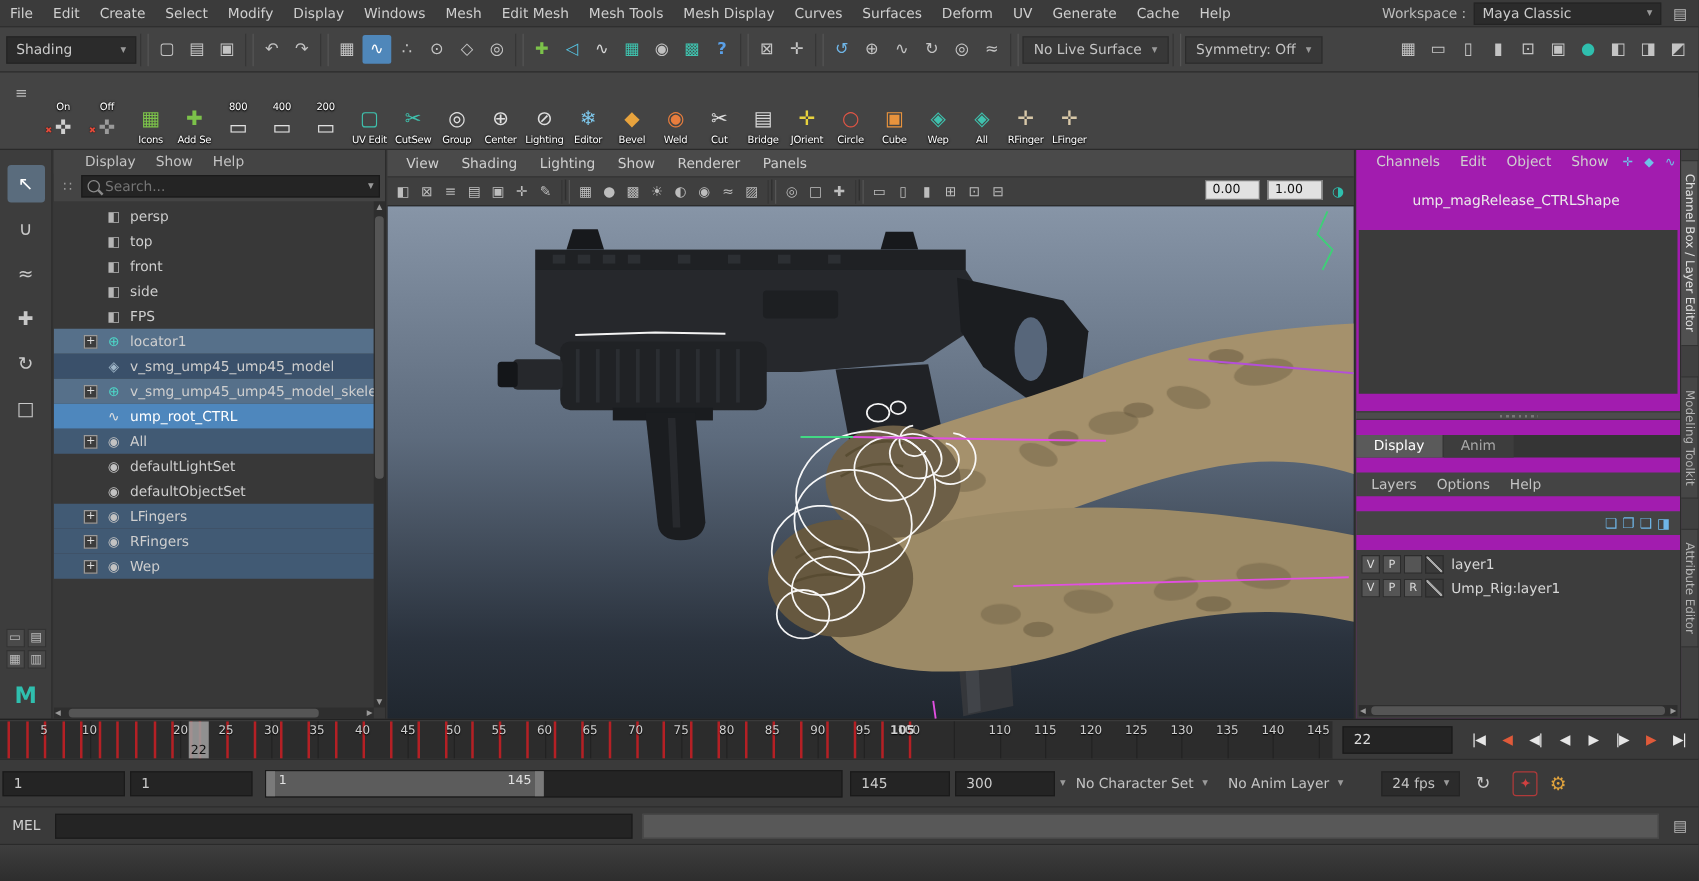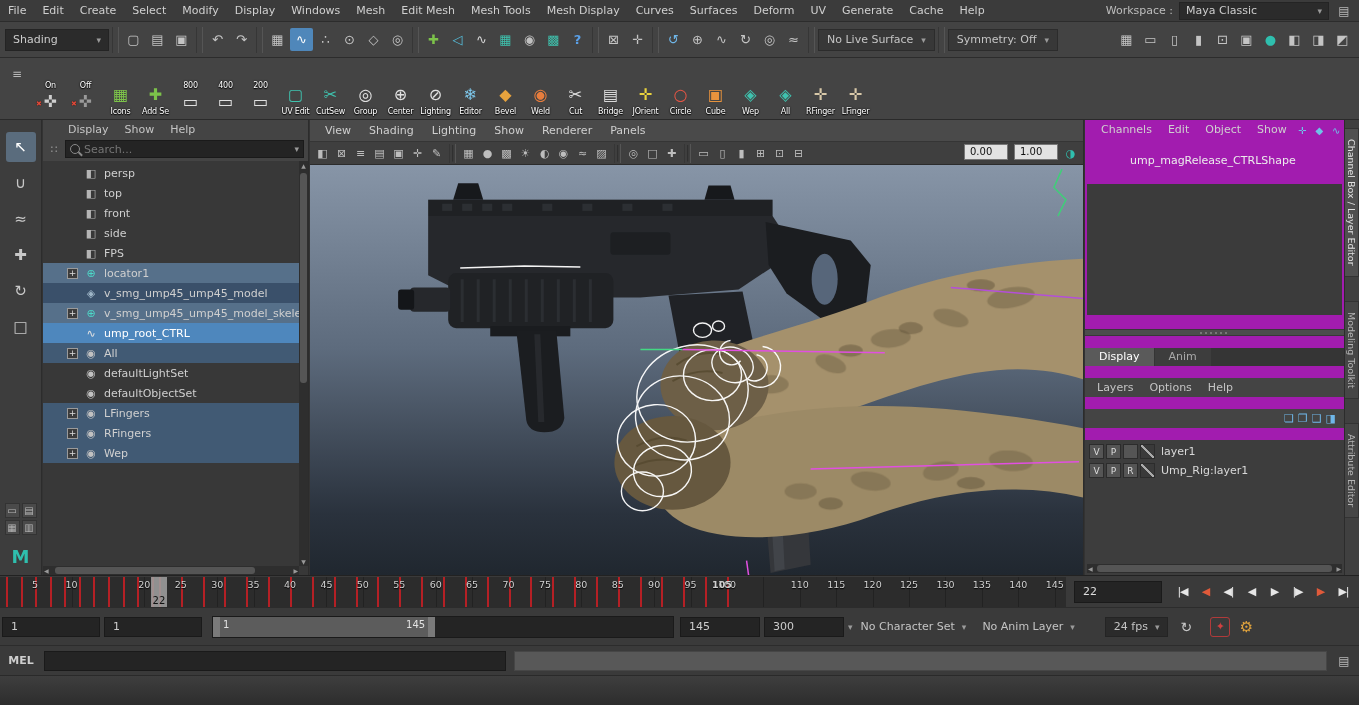--- a/index.html
+++ b/index.html
@@ -153,21 +153,21 @@
   .range-inner { position:absolute; left:0; top:0; bottom:0; width:48.3%; background:#5c5c5c; }
   .range-cap { position:absolute; top:0; bottom:0; width:7px; background:#7a7a7a; }
   .range-lbl { position:absolute; top:2px; font-size:10px; color:#e2e2e2; }
   .dd2 { display:flex; align-items:center; gap:7px; color:#c4c4c4; padding:0 8px; height:20px; }
   .rb-icon { width:24px; height:22px; display:flex; align-items:center; justify-content:center; color:#c8c8c8; font-size:14px; }
   .autokey { width:20px; height:20px; border:1px solid #b03a3a; border-radius:3px; color:#d04040; display:flex; align-items:center; justify-content:center; font-size:11px; }
   .prefs { color:#e0a33d; font-size:15px; }
 
   
   .commandline { position:absolute; left:0; top:645px; width:1359px; height:30px; background:#3a3a3a; border-top:1px solid #2c2c2c; display:flex; align-items:center; padding:0 6px; gap:8px; }
-  .cl-label { width:30px; text-align:center; color:#cfcfcf;font-weight:bold; }
+  .cl-label { width:30px; text-align:center; color:#cfcfcf; }
   .cl-input { width:462px; height:20px; background:#242424; border:1px solid #1a1a1a; color:#ccc; font-family:"DejaVu Sans Mono","Liberation Mono",monospace; font-size:11px; padding:0 5px; }
   .cl-result { flex:1; height:20px; background:#585858; border:1px solid #464646; color:#ddd; display:flex; align-items:center; padding:0 5px; }
   .cl-icon { width:18px; height:18px; display:flex; align-items:center; justify-content:center; color:#b8b8b8; font-size:12px; }
 
   .helpline { position:absolute; left:0; top:675px; width:1359px; height:30px; background:linear-gradient(#3e3e3e,#2d2d2d); border-top:1px solid #2a2a2a; }
 </style>
 </head>
 <body>
 
 <div id="root">

